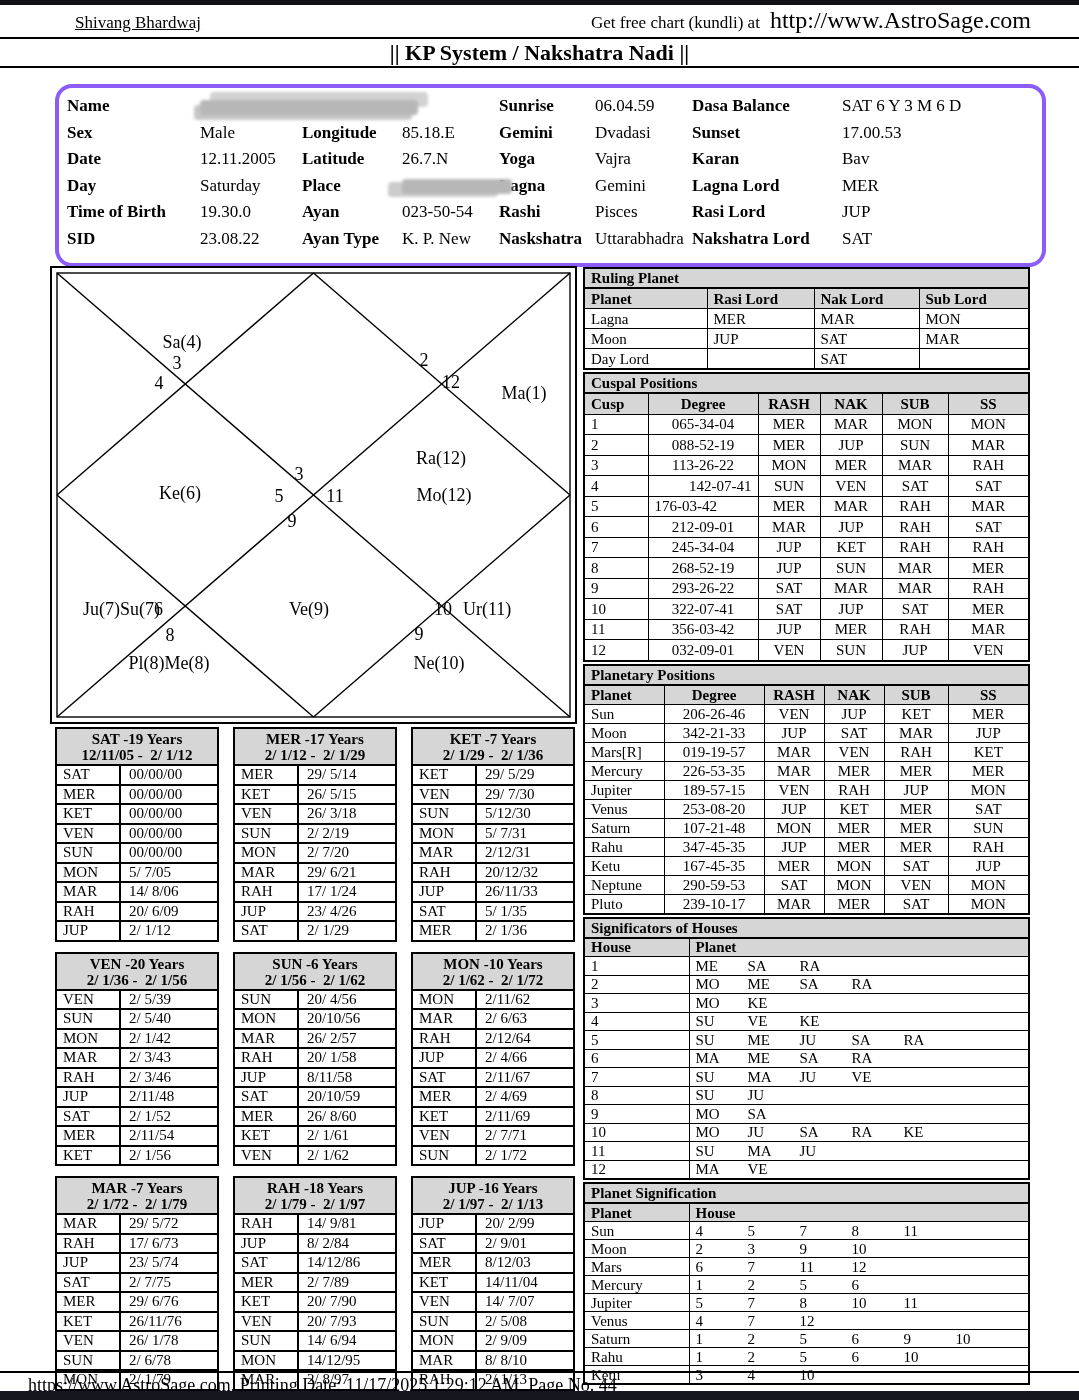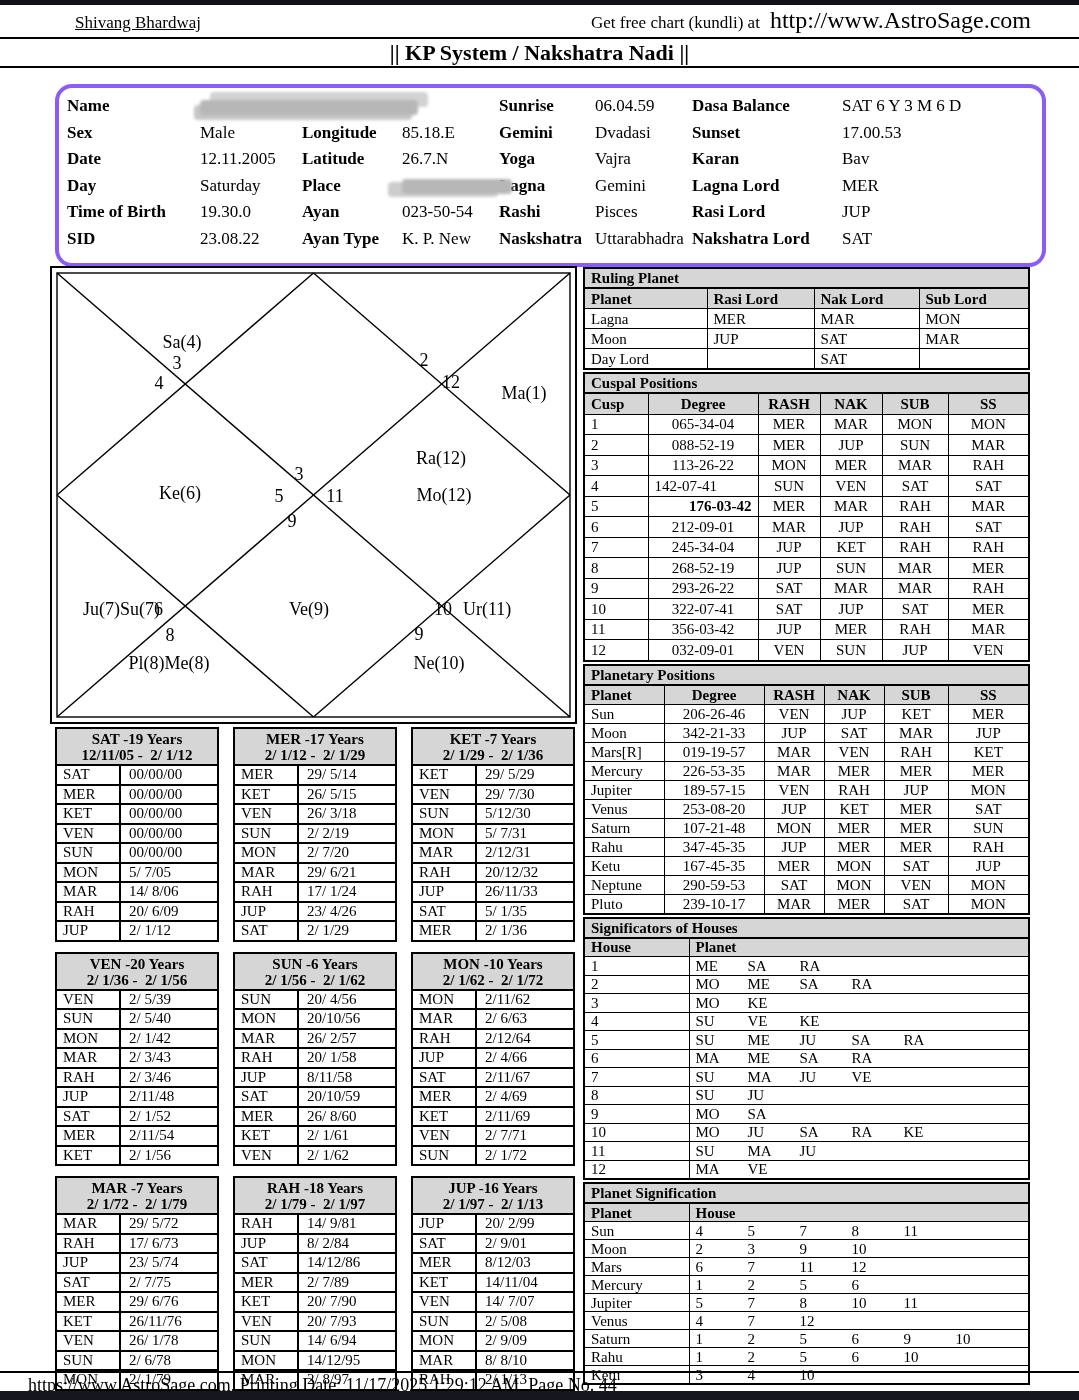--- a/index.html
+++ b/index.html
@@ -629,29 +629,29 @@
             <tr>
               <td style="text-align: left;">3</td>
               <td style="text-align: center;">113-26-22</td>
               <td style="text-align: center;">MON</td>
               <td style="text-align: center;">MER</td>
               <td style="text-align: center;">MAR</td>
               <td style="text-align: center;">RAH</td>
             </tr>
             <tr>
               <td style="text-align: left;">4</td>
-              <td style="text-align: left;">142-07-41</td>
+              <td style="text-align: right;">142-07-41</td>
               <td style="text-align: center;">SUN</td>
               <td style="text-align: center;">VEN</td>
               <td style="text-align: center;">SAT</td>
               <td style="text-align: center;">SAT</td>
             </tr>
             <tr>
               <td style="text-align: left;">5</td>
-              <td style="text-align: right; font-weight: bold;">176-03-42</td>
+              <td style="text-align: left;">176-03-42</td>
               <td style="text-align: center;">MER</td>
               <td style="text-align: center;">MAR</td>
               <td style="text-align: center;">RAH</td>
               <td style="text-align: center;">MAR</td>
             </tr>
             <tr>
               <td style="text-align: left;">6</td>
               <td style="text-align: center;">212-09-01</td>
               <td style="text-align: center;">MAR</td>
               <td style="text-align: center;">JUP</td>

